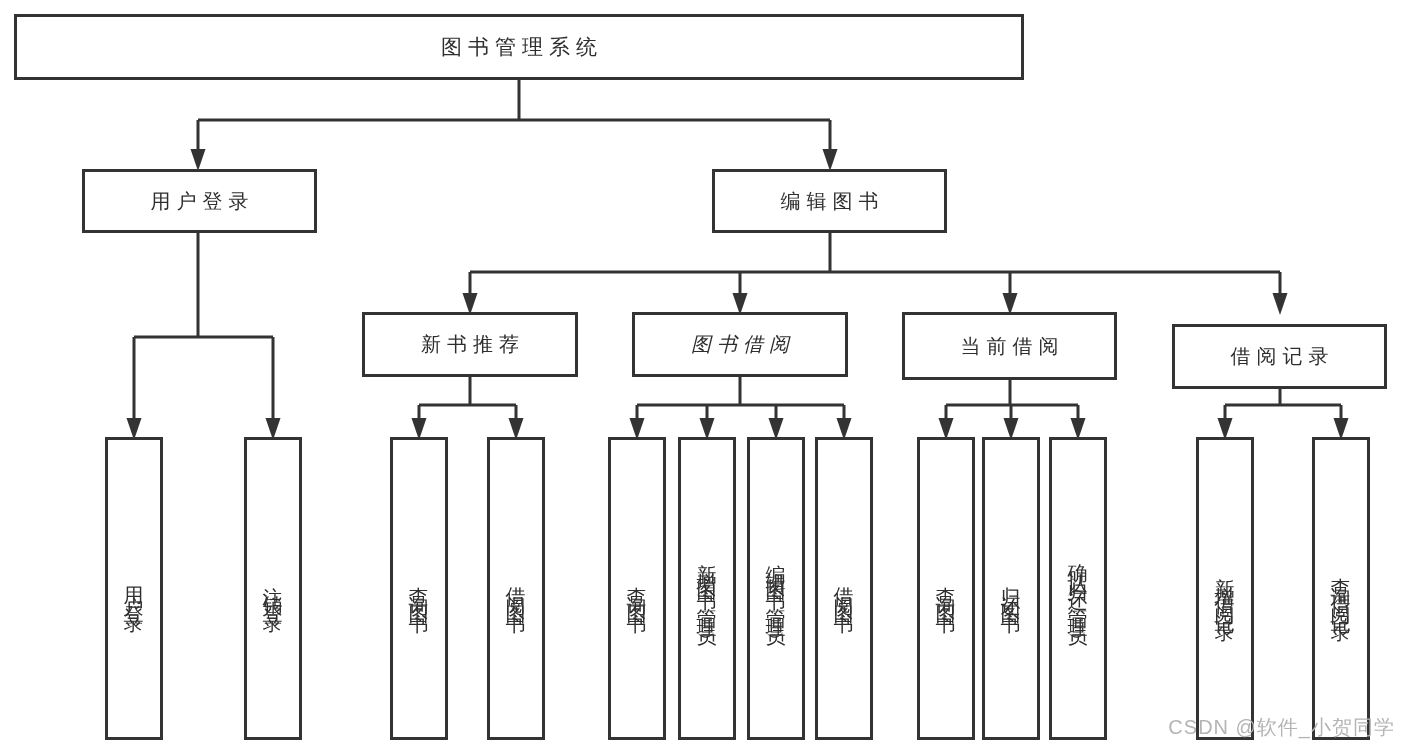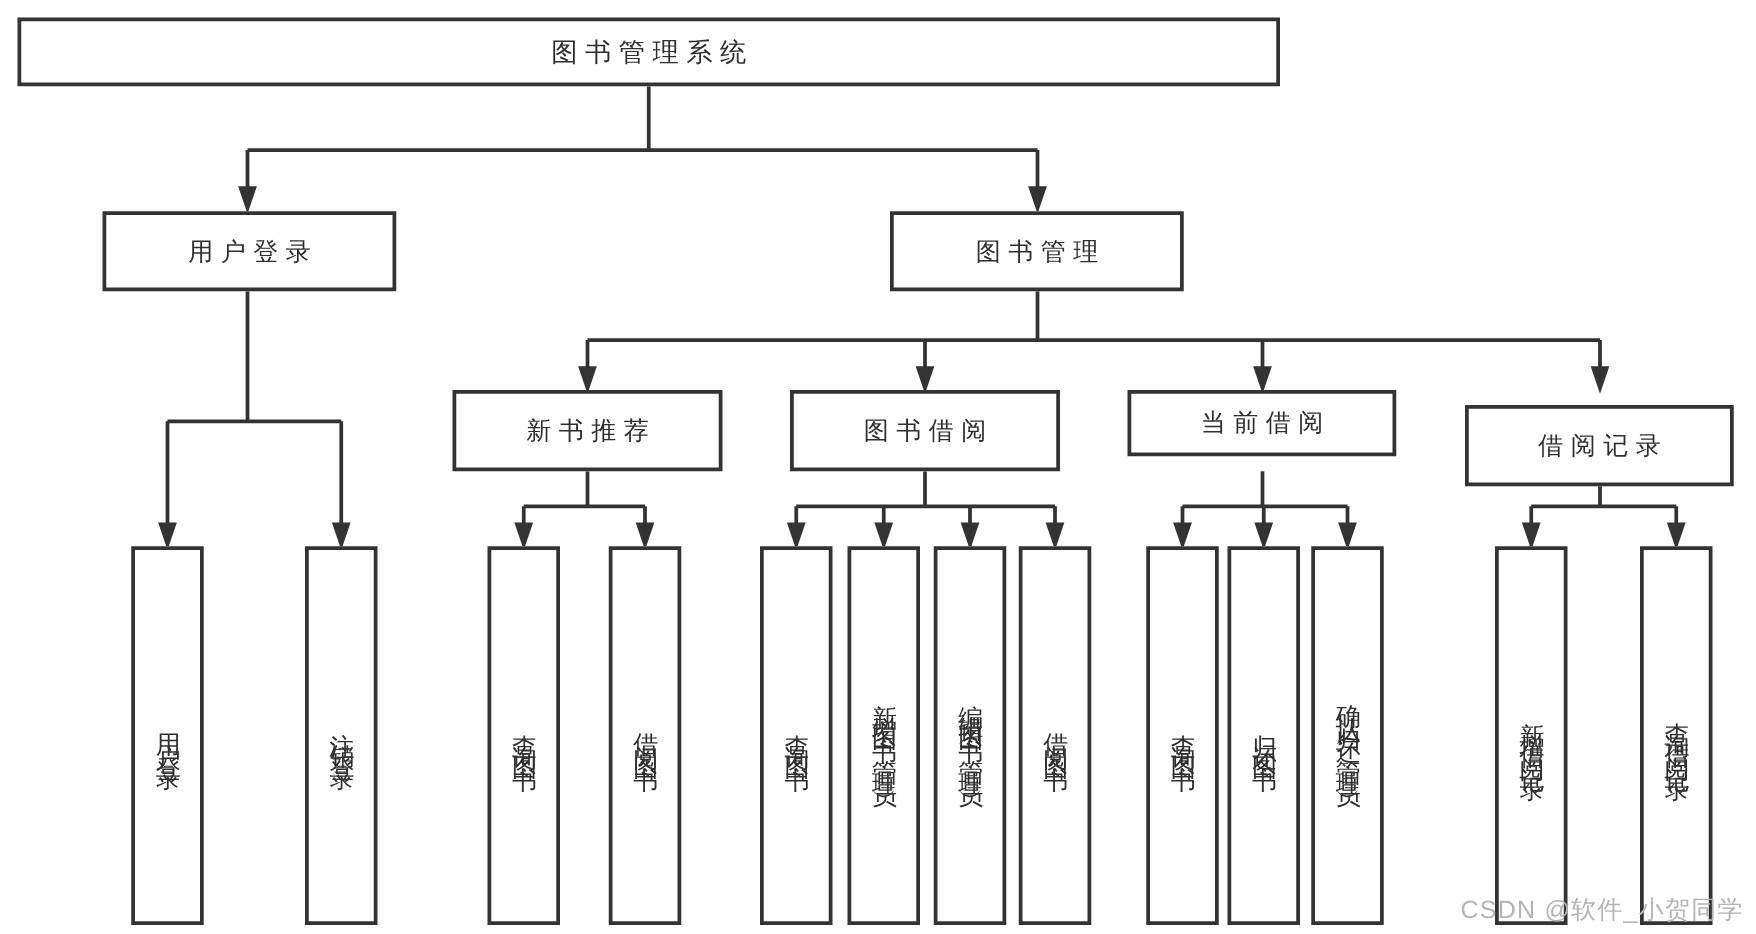--- a/index.html
+++ b/index.html
@@ -83,28 +83,28 @@
       <polygon points="768.5,418 783.5,418 776,440"></polygon>
       <polygon points="836.5,418 851.5,418 844,440"></polygon>
       <polygon points="938.5,418 953.5,418 946,440"></polygon>
       <polygon points="1003.5,418 1018.5,418 1011,440"></polygon>
       <polygon points="1070.5,418 1085.5,418 1078,440"></polygon>
       <polygon points="1217.5,418 1232.5,418 1225,440"></polygon>
       <polygon points="1333.5,418 1348.5,418 1341,440"></polygon>
     </g>
   </svg>
 
-  <div class="box hbox root-box" style="left:14px;top:14px;width:1010px;height:55px;">图书管理系统</div>
+  <div class="box hbox root-box" style="left:14px;top:14px;width:1010px;height:66px;">图书管理系统</div>
 
   <div class="box hbox" style="left:82px;top:169px;width:235px;height:64px;">用户登录</div>
-  <div class="box hbox" style="left:712px;top:169px;width:235px;height:64px;">图书管理</div>
+  <div class="box hbox" style="left:712px;top:169px;width:235px;height:64px;">编辑图书</div>
 
   <div class="box hbox" style="left:362px;top:312px;width:216px;height:65px;text-align:center;">新书推荐</div>
-  <div class="box hbox" style="left:632px;top:312px;width:216px;height:65px;">图书借阅</div>
-  <div class="box hbox" style="left:902px;top:312px;width:215px;height:53px;">当前借阅</div>
+  <div class="box hbox" style="left:632px;top:312px;width:216px;height:65px;font-style:italic;">图书借阅</div>
+  <div class="box hbox" style="left:902px;top:312px;width:215px;height:68px;">当前借阅</div>
   <div class="box hbox" style="left:1172px;top:324px;width:215px;height:65px;">借阅记录</div>
 
   <div class="box vbox" style="left:105px;top:437px;width:58px;height:303px;">用户登录</div>
   <div class="box vbox" style="left:244px;top:437px;width:58px;height:303px;">注销登录</div>
 
   <div class="box vbox" style="left:390px;top:437px;width:58px;height:303px;">查询图书</div>
   <div class="box vbox" style="left:487px;top:437px;width:58px;height:303px;">借阅图书</div>
 
   <div class="box vbox" style="left:608px;top:437px;width:58px;height:303px;">查询图书</div>
   <div class="box vbox" style="left:678px;top:437px;width:58px;height:303px;">新增图书（管理员）</div>

